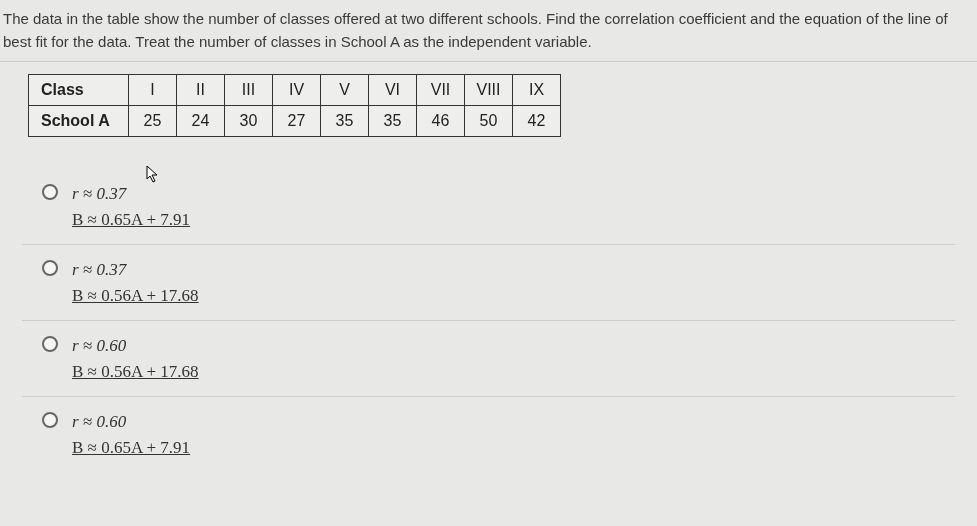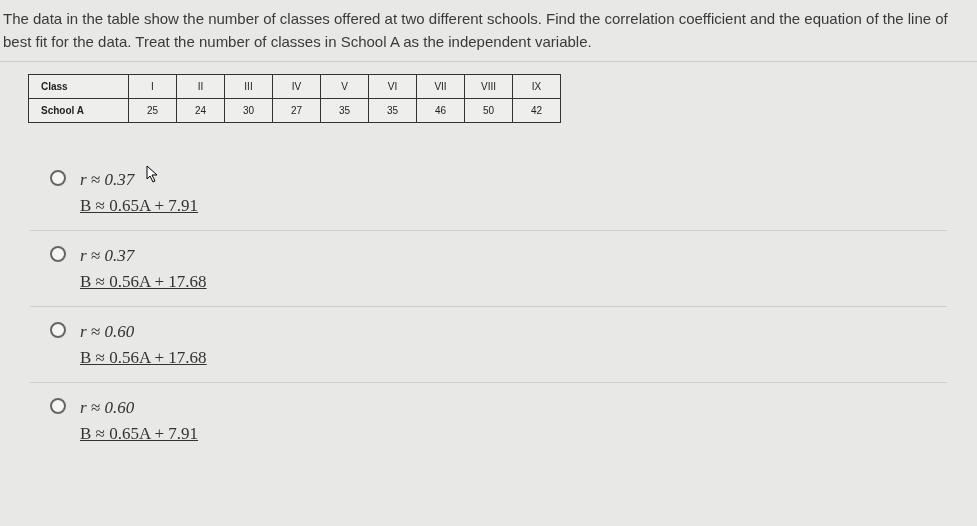--- a/index.html
+++ b/index.html
@@ -22,34 +22,34 @@
       padding: 12px 28px;
     }
     table {
       border-collapse: collapse;
       background: #eeeeec;
     }
     td, th {
       border: 1.5px solid #333;
       padding: 6px 0;
       text-align: center;
-      font-size: 10px;
+      font-size: 16px;
       color: #222;
     }
     .label-cell {
       text-align: left;
       padding-left: 12px;
       padding-right: 12px;
       font-weight: bold;
       min-width: 100px;
     }
     .data-cell { min-width: 48px; }
     .options {
       margin-top: 20px;
-      padding: 0 30px;
+      padding: 0 22px;
     }
     .option {
       border-bottom: 1px solid #ccc;
       padding: 12px 0 12px 20px;
       display: flex;
       align-items: flex-start;
       gap: 14px;
     }
     .option:last-child { border-bottom: none; }
     .radio {

